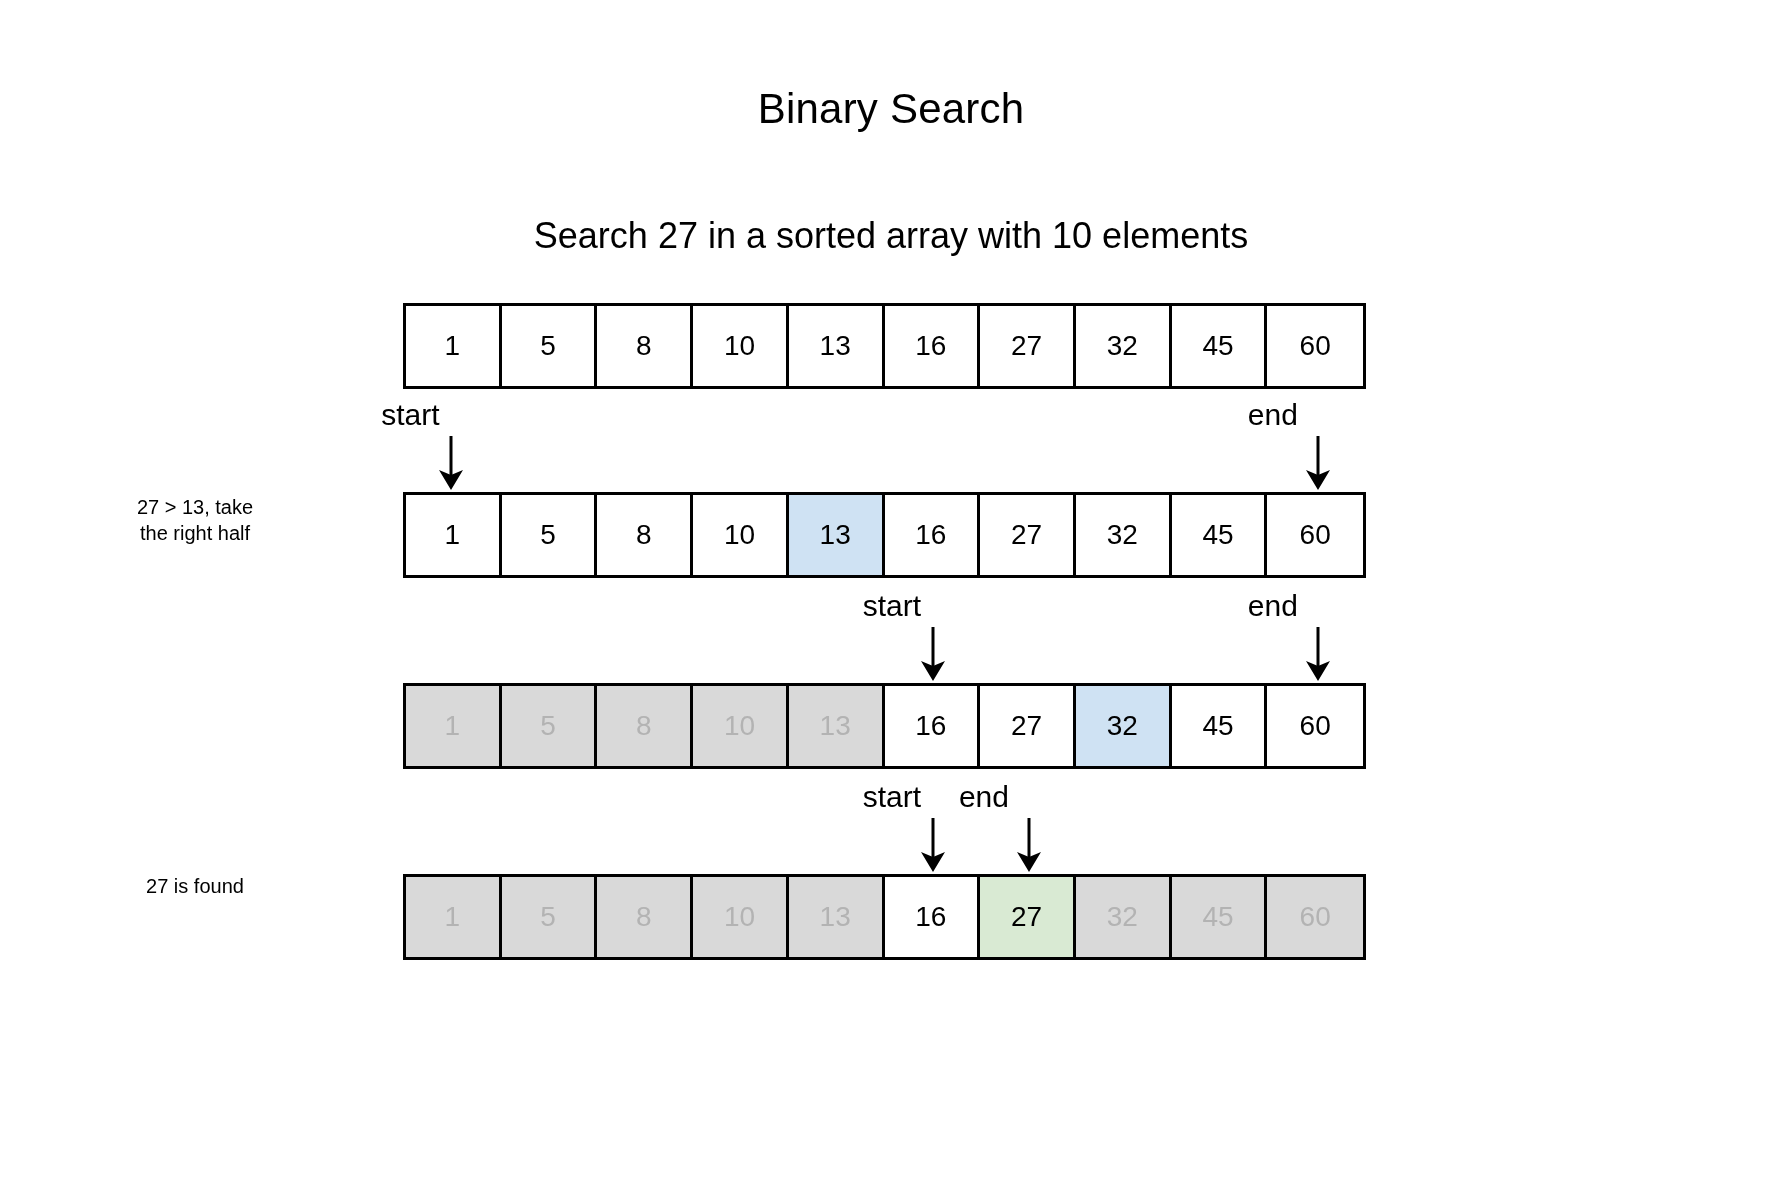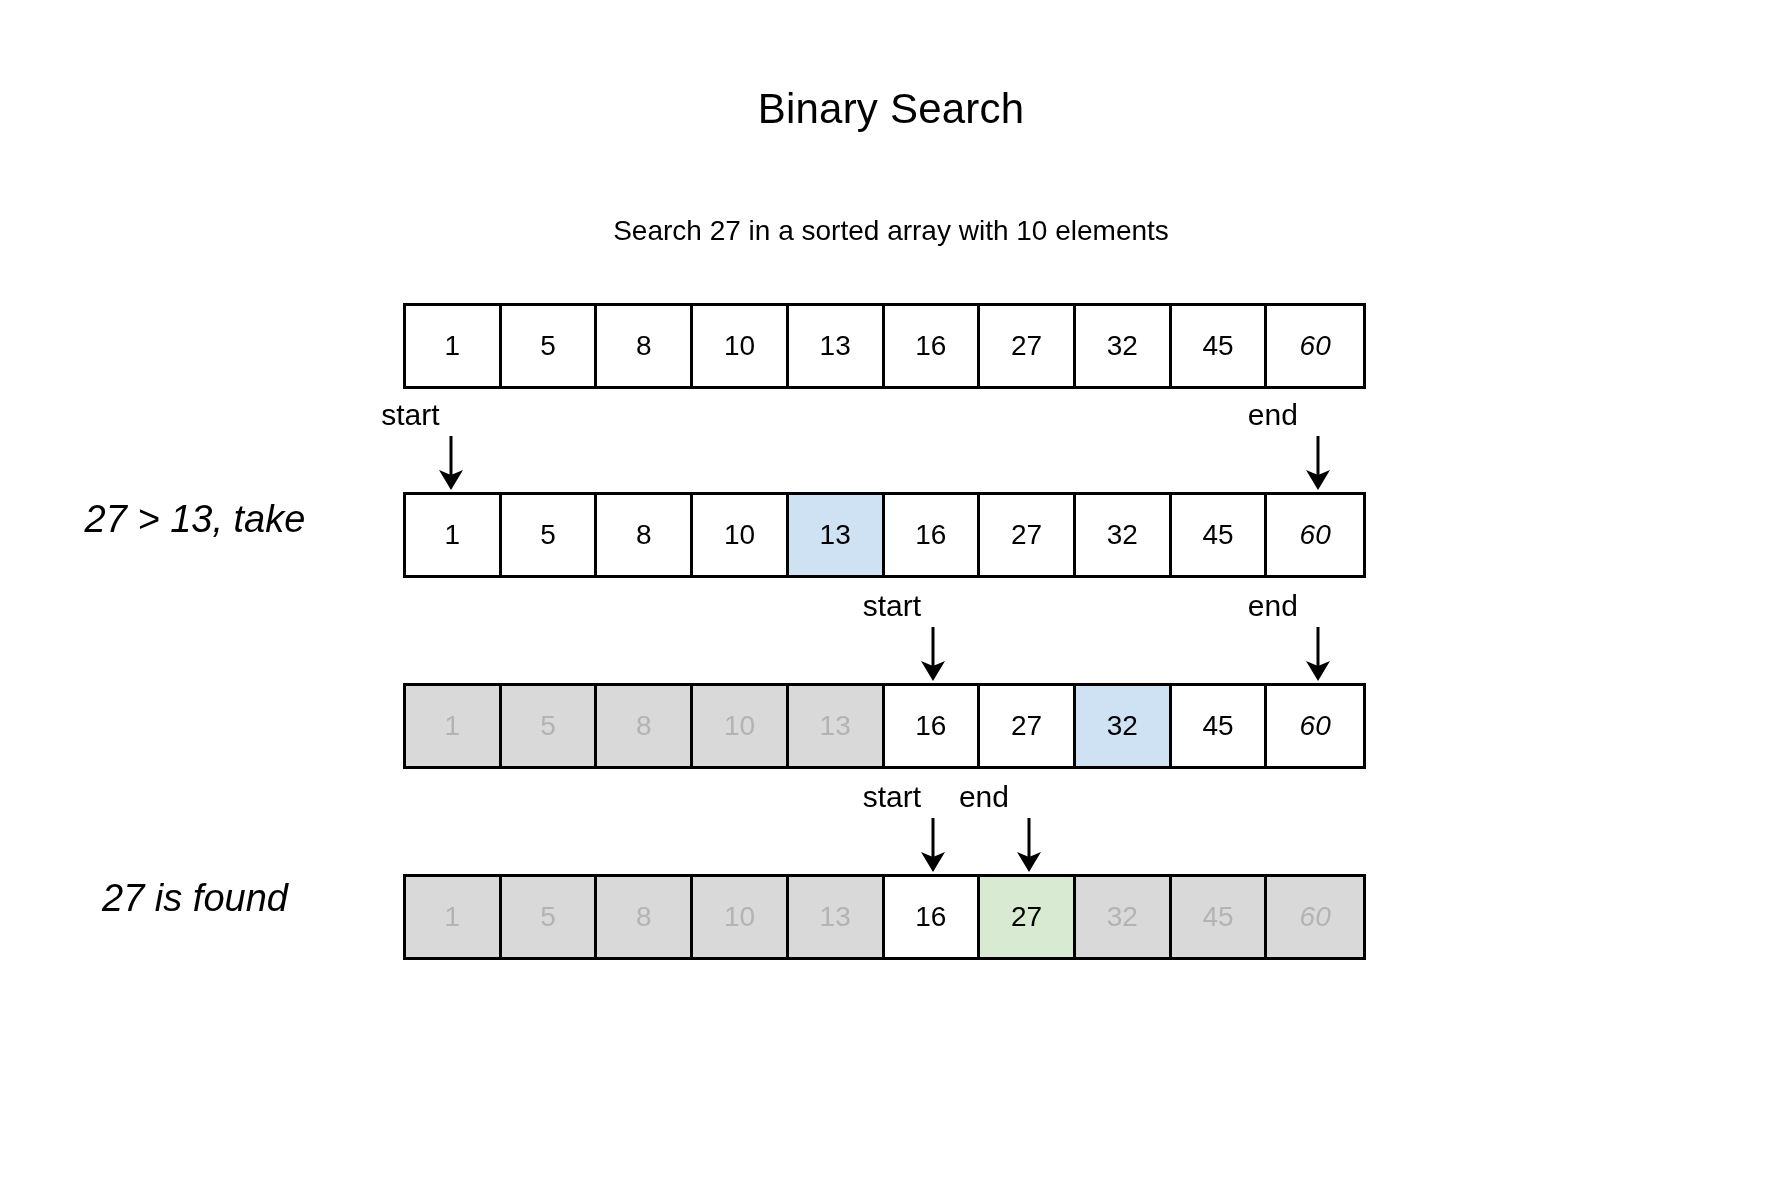--- a/index.html
+++ b/index.html
@@ -33,21 +33,21 @@
     font-size: 42px;
     font-weight: 400;
     letter-spacing: 0.2px;
   }
   .subtitle {
     position: absolute;
     left: 0;
     right: 0;
     top: 215px;
     text-align: center;
-    font-size: 28px;
+    font-size: 36px;
     font-weight: 400;
   }
 
   
   .row-block {
     position: absolute;
     left: 403px;
     width: 963px;
   }
 
@@ -64,43 +64,42 @@
     height: 80px;
     box-sizing: border-box;
     border-right: 3px solid #000000;
     display: flex;
     align-items: center;
     justify-content: center;
     font-size: 28px;
     background: #ffffff;
     color: #000000;
   }
-  .cell:last-child { border-right: none; font-style: italic; }
+  .cell:last-child { border-right: none; }
   .cell.dim {
     background: #d9d9d9;
     color: #b3b3b3;
   }
   .cell.mid {
     background: #cfe2f3;
     color: #000000;
   }
   .cell.found {
     background: #d9ead3;
     color: #000000;
   }
 
   
   .step-label {
     position: absolute;
     width: 330px;
     text-align: center;
-    font-size: 38px;
+    font-size: 20px;
     line-height: 1.28;
     left: 30px;
-    font-style: italic;
   }
 
   
   .markers {
     position: absolute;
     left: 403px;
     width: 963px;
     height: 92px;
   }
   .marker {
@@ -155,20 +154,21 @@
       <div class="marker" style="left: 914.85px; top: 0px;">
         <span class="marker-text">end</span>
         <svg class="marker-arrow" viewBox="0 0 140 54" preserveAspectRatio="xMidYMid meet">
           <line x1="70" y1="0" x2="70" y2="42" stroke="#000" stroke-width="3"></line>
           <polygon points="70,54 58,34 70,39 82,34" fill="#000"></polygon>
         </svg>
       </div>
     </div>
   <div class="step-label" style="top:495px;" id="caption1">
       <div>27 &gt; 13, take</div>
+      <div>the right half</div>
     </div>
   <div class="row-block" style="top:492px;">
     <div class="array-row" id="row1">
         <div class="cell">1</div>
         <div class="cell">5</div>
         <div class="cell">8</div>
         <div class="cell">10</div>
         <div class="cell mid">13</div>
         <div class="cell">16</div>
         <div class="cell">27</div>

